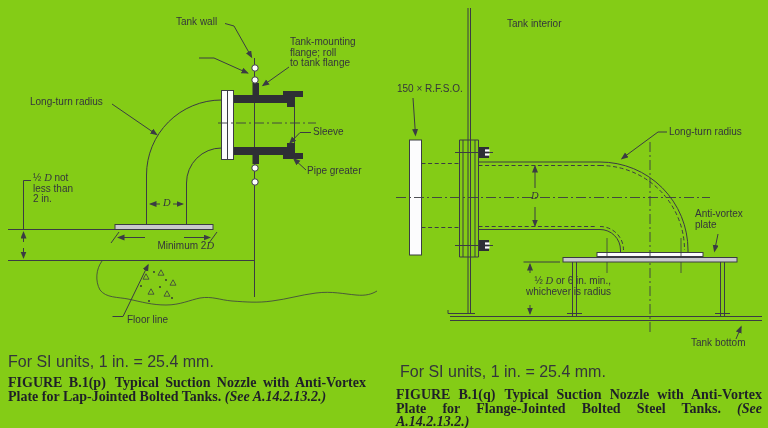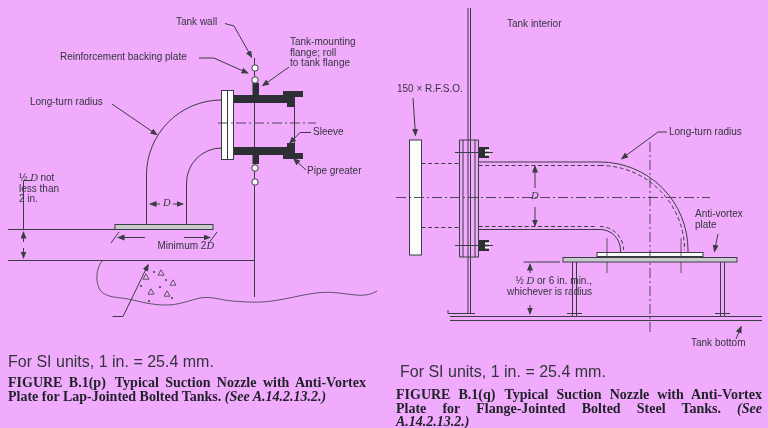--- a/index.html
+++ b/index.html
@@ -1,16 +1,16 @@
 <!DOCTYPE html>
 <html><head>
 <meta charset="utf-8">
 <style>
   html,body{margin:0;padding:0;background:#fcfcfd;}
-  #page{position:relative;width:768px;height:428px;background:#f0abfc;overflow:hidden;
+  #page{position:relative;width:768px;height:428px;background:#84cc16;overflow:hidden;
         font-family:"Liberation Sans",sans-serif;color:#34353c;}
   svg{position:absolute;top:0;}
   .ink{stroke:#3b3c43;fill:none;stroke-width:1;}
   .thin{stroke:#3b3c43;fill:none;stroke-width:0.8;}
   .fillink{fill:#2e2f35;stroke:none;}
   .bgfill{fill:#fcfcfd;}
   .grayfill{fill:#c9cacd;stroke:#3b3c43;stroke-width:1;}
   .dsh{stroke-dasharray:4 2.6;}
   .cl{stroke-dasharray:10 3 2 3;stroke-width:0.9;}
   .lbl{position:absolute;font-size:10px;line-height:10.5px;white-space:nowrap;color:#34353c;}
@@ -179,58 +179,58 @@
 
     <g>
       <path class="ink" d="M29,98 L31.5,135" marker-end="url(#ahR)"></path>
       <path class="ink" d="M283,132 L274,132 L238,158.5" marker-end="url(#ahR)"></path>
       <path class="ink" d="M334,234 L330.5,251" marker-end="url(#ahR)"></path>
       <path class="ink" d="M352,339 L357,327" marker-end="url(#ahR)"></path>
     </g>
   </svg>
 
   <div class="lbl" style="left:176px;top:17px">Tank wall</div>
-  <div class="lbl" style="left:60px;top:52px">Reinforcement backing plate</div>
   <div class="lbl" style="left:290px;top:37px">
     <div>Tank-mounting</div>
     <div>flange; roll</div>
     <div>to tank flange</div>
   </div>
   <div class="lbl" style="left:30px;top:97px">Long-turn radius</div>
   <div class="lbl" style="left:313px;top:127px">Sleeve</div>
   <div class="lbl" style="left:307px;top:166px">Pipe greater</div>
-  <div class="lbl" style="left:19px;top:173px">
+  <div class="lbl" style="left:33px;top:173px">
     <div><span>½ </span><span class="var">D</span><span> not</span></div>
     <div>less than</div>
     <div>2 in.</div>
   </div>
   <div class="lbl" style="left:163px;top:198px">
     <span class="var">D</span>
   </div>
   <div class="lbl center" style="left:114px;top:241px;width:100px">
     <span>Minimum 2</span><span class="var">D</span>
   </div>
   <div class="lbl" style="left:127px;top:315px">
+    <div>Floor line</div>
   </div>
   <div class="si" style="left:8px;top:353px">For SI units, 1 in. = 25.4 mm.</div>
   <div class="caption" style="left:8px;top:376px;width:358px">
     <span class="figno">FIGURE B.1(p)</span><span>Typical Suction Nozzle with Anti-Vortex Plate for Lap-Jointed Bolted Tanks.</span> <span class="capsee">(See A.14.2.13.2.)</span>
   </div>
 
   <div class="lbl" style="left:507px;top:19px">Tank interior</div>
   <div class="lbl" style="left:397px;top:84px">150 × R.F.S.O.</div>
   <div class="lbl" style="left:669px;top:127px">Long-turn radius</div>
   <div class="lbl" style="left:531px;top:191px">
     <span class="var">D</span>
   </div>
   <div class="lbl" style="left:695px;top:209px">
     <div>Anti-vortex</div>
     <div>plate</div>
   </div>
-  <div class="lbl center" style="left:460px;top:276px;width:132px">
+  <div class="lbl center" style="left:479px;top:276px;width:132px">
     <div><span>½ </span><span class="var">D</span><span> or 6 in. min.,</span></div>
     <div>whichever is radius</div>
   </div>
   <div class="lbl" style="left:691px;top:338px">Tank bottom</div>
   <div class="si" style="left:400px;top:363px">For SI units, 1 in. = 25.4 mm.</div>
   <div class="caption" style="left:396px;top:388px;width:366px">
     <span class="figno">FIGURE B.1(q)</span><span>Typical Suction Nozzle with Anti-Vortex Plate for Flange-Jointed Bolted Steel Tanks.</span> <span class="capsee">(See A.14.2.13.2.)</span>
   </div>
 
 </div>

